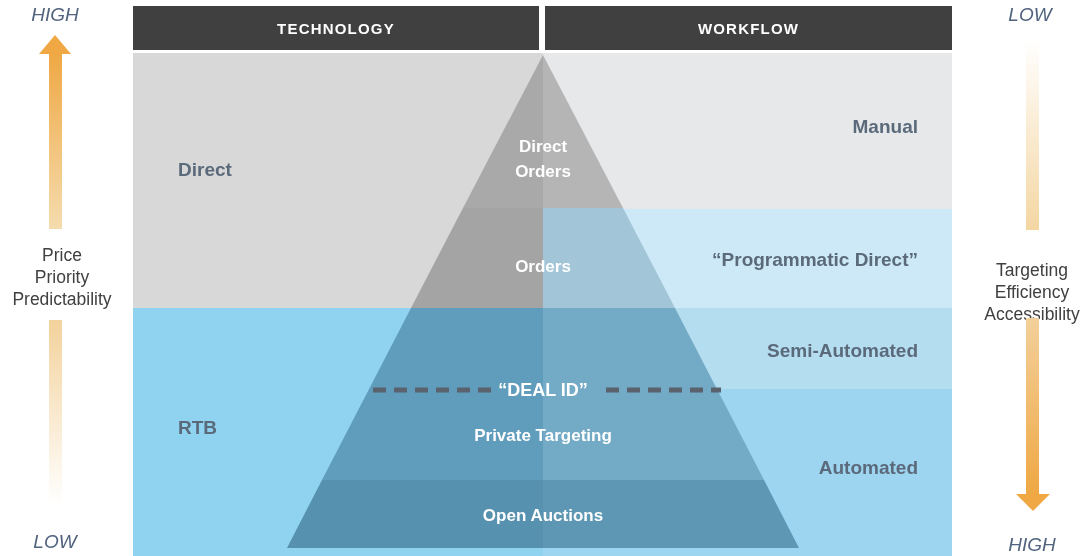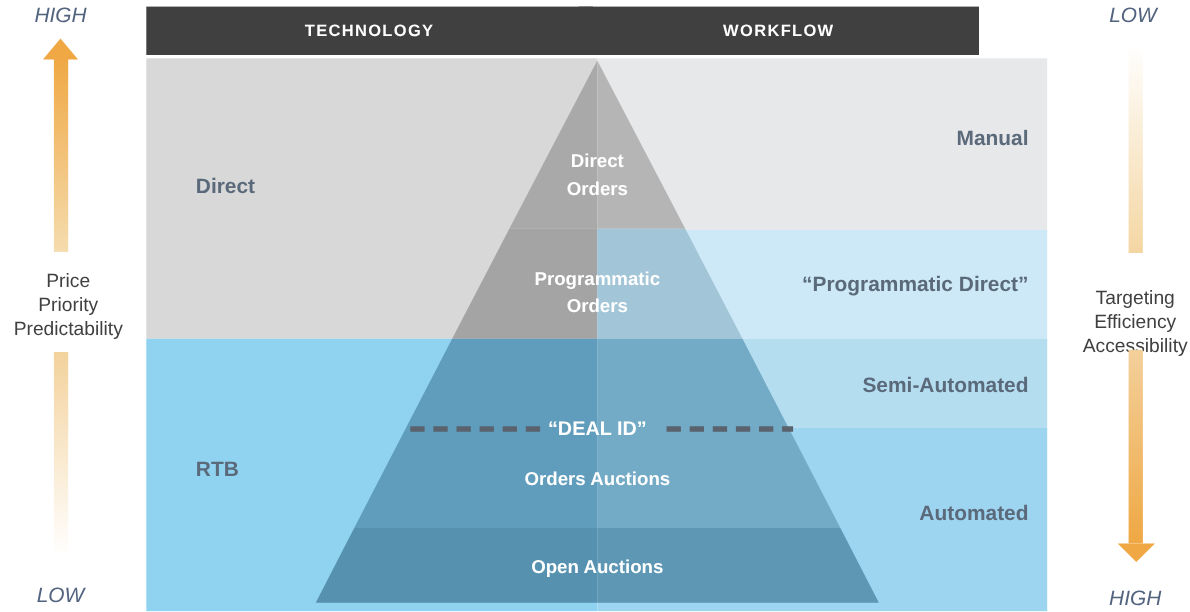--- a/index.html
+++ b/index.html
@@ -7,39 +7,39 @@
     position:relative;width:1082px;height:556px;overflow:hidden;
     font-family:"Liberation Sans","DejaVu Sans",sans-serif;background:#ffffff;
   }
   
   .hdr{
     position:absolute;top:6px;height:44px;background:#404040;
     display:flex;align-items:center;justify-content:center;
     color:#ffffff;font-size:15px;font-weight:bold;letter-spacing:1.2px;text-align:right;
   }
   .hdr-tech{left:133px;width:406px;}
-  .hdr-work{left:526px;width:364px;}
+  .hdr-work{left:545px;width:407px;}
   
   .band{position:absolute;}
   .b-direct   {left:133px;width:410px;top:53px;height:255px;background:#d8d8d8;}
   .b-rtb      {left:133px;width:410px;top:308px;height:248px;background:#8fd3f1;}
   .b-manual   {left:543px;width:409px;top:53px;height:156px;background:#e7e8ea;}
   .b-progdir  {left:543px;width:409px;top:209px;height:99px;background:#cde9f7;}
   .b-semi     {left:543px;width:409px;top:308px;height:81px;background:#b5ddf0;}
   .b-auto     {left:543px;width:409px;top:389px;height:167px;background:#9dd4f0;}
   
   .pyr{position:absolute;left:0;top:0;width:1082px;height:556px;}
   
   .lbl{position:absolute;transform:translateY(-50%);white-space:nowrap;}
   .slate{color:#5b6a7b;font-weight:bold;font-size:19px;}
   .wlabel{color:#ffffff;font-weight:600;font-size:17px;}
   .center-x{left:543px;transform:translate(-50%,-50%);text-align:center;}
   .l-direct{left:178px;top:170px;}
   .l-rtb{left:178px;top:428px;}
-  .r-align{right:147px;text-align:left;}
+  .r-align{right:164px;text-align:left;}
   .l-manual{top:127px;}
   .l-progdir{top:260px;}
   .l-semi{top:351px;}
   .l-auto{top:468px;margin-left:27px;}
   .p-directorders{top:159px;line-height:25px;}
   .p-progorders{top:266px;line-height:25px;}
   .p-preferred{top:351px;}
   .p-dealid{top:390px;font-weight:bold;font-size:18px;}
   .p-private{top:436px;}
   .p-open{top:516px;}
@@ -116,20 +116,19 @@
   <div class="lbl slate r-align l-manual">Manual</div>
   <div class="lbl slate r-align l-progdir">“Programmatic Direct”</div>
   <div class="lbl slate r-align l-semi">Semi-Automated</div>
   <div class="lbl slate r-align l-auto">Automated</div>
 
   <div class="lbl wlabel center-x p-directorders">
     <div>Direct</div>
     <div>Orders</div>
   </div>
   <div class="lbl wlabel center-x p-progorders">
-    <div>Programmatic</div>
     <div>Orders</div>
   </div>
   <div class="lbl wlabel center-x p-dealid">“DEAL ID”</div>
-  <div class="lbl wlabel center-x p-private">Orders Auctions</div>
+  <div class="lbl wlabel center-x p-private">Private Targeting</div>
   <div class="lbl wlabel center-x p-open">Open Auctions</div>
 
 </div>
 
 </body></html>

